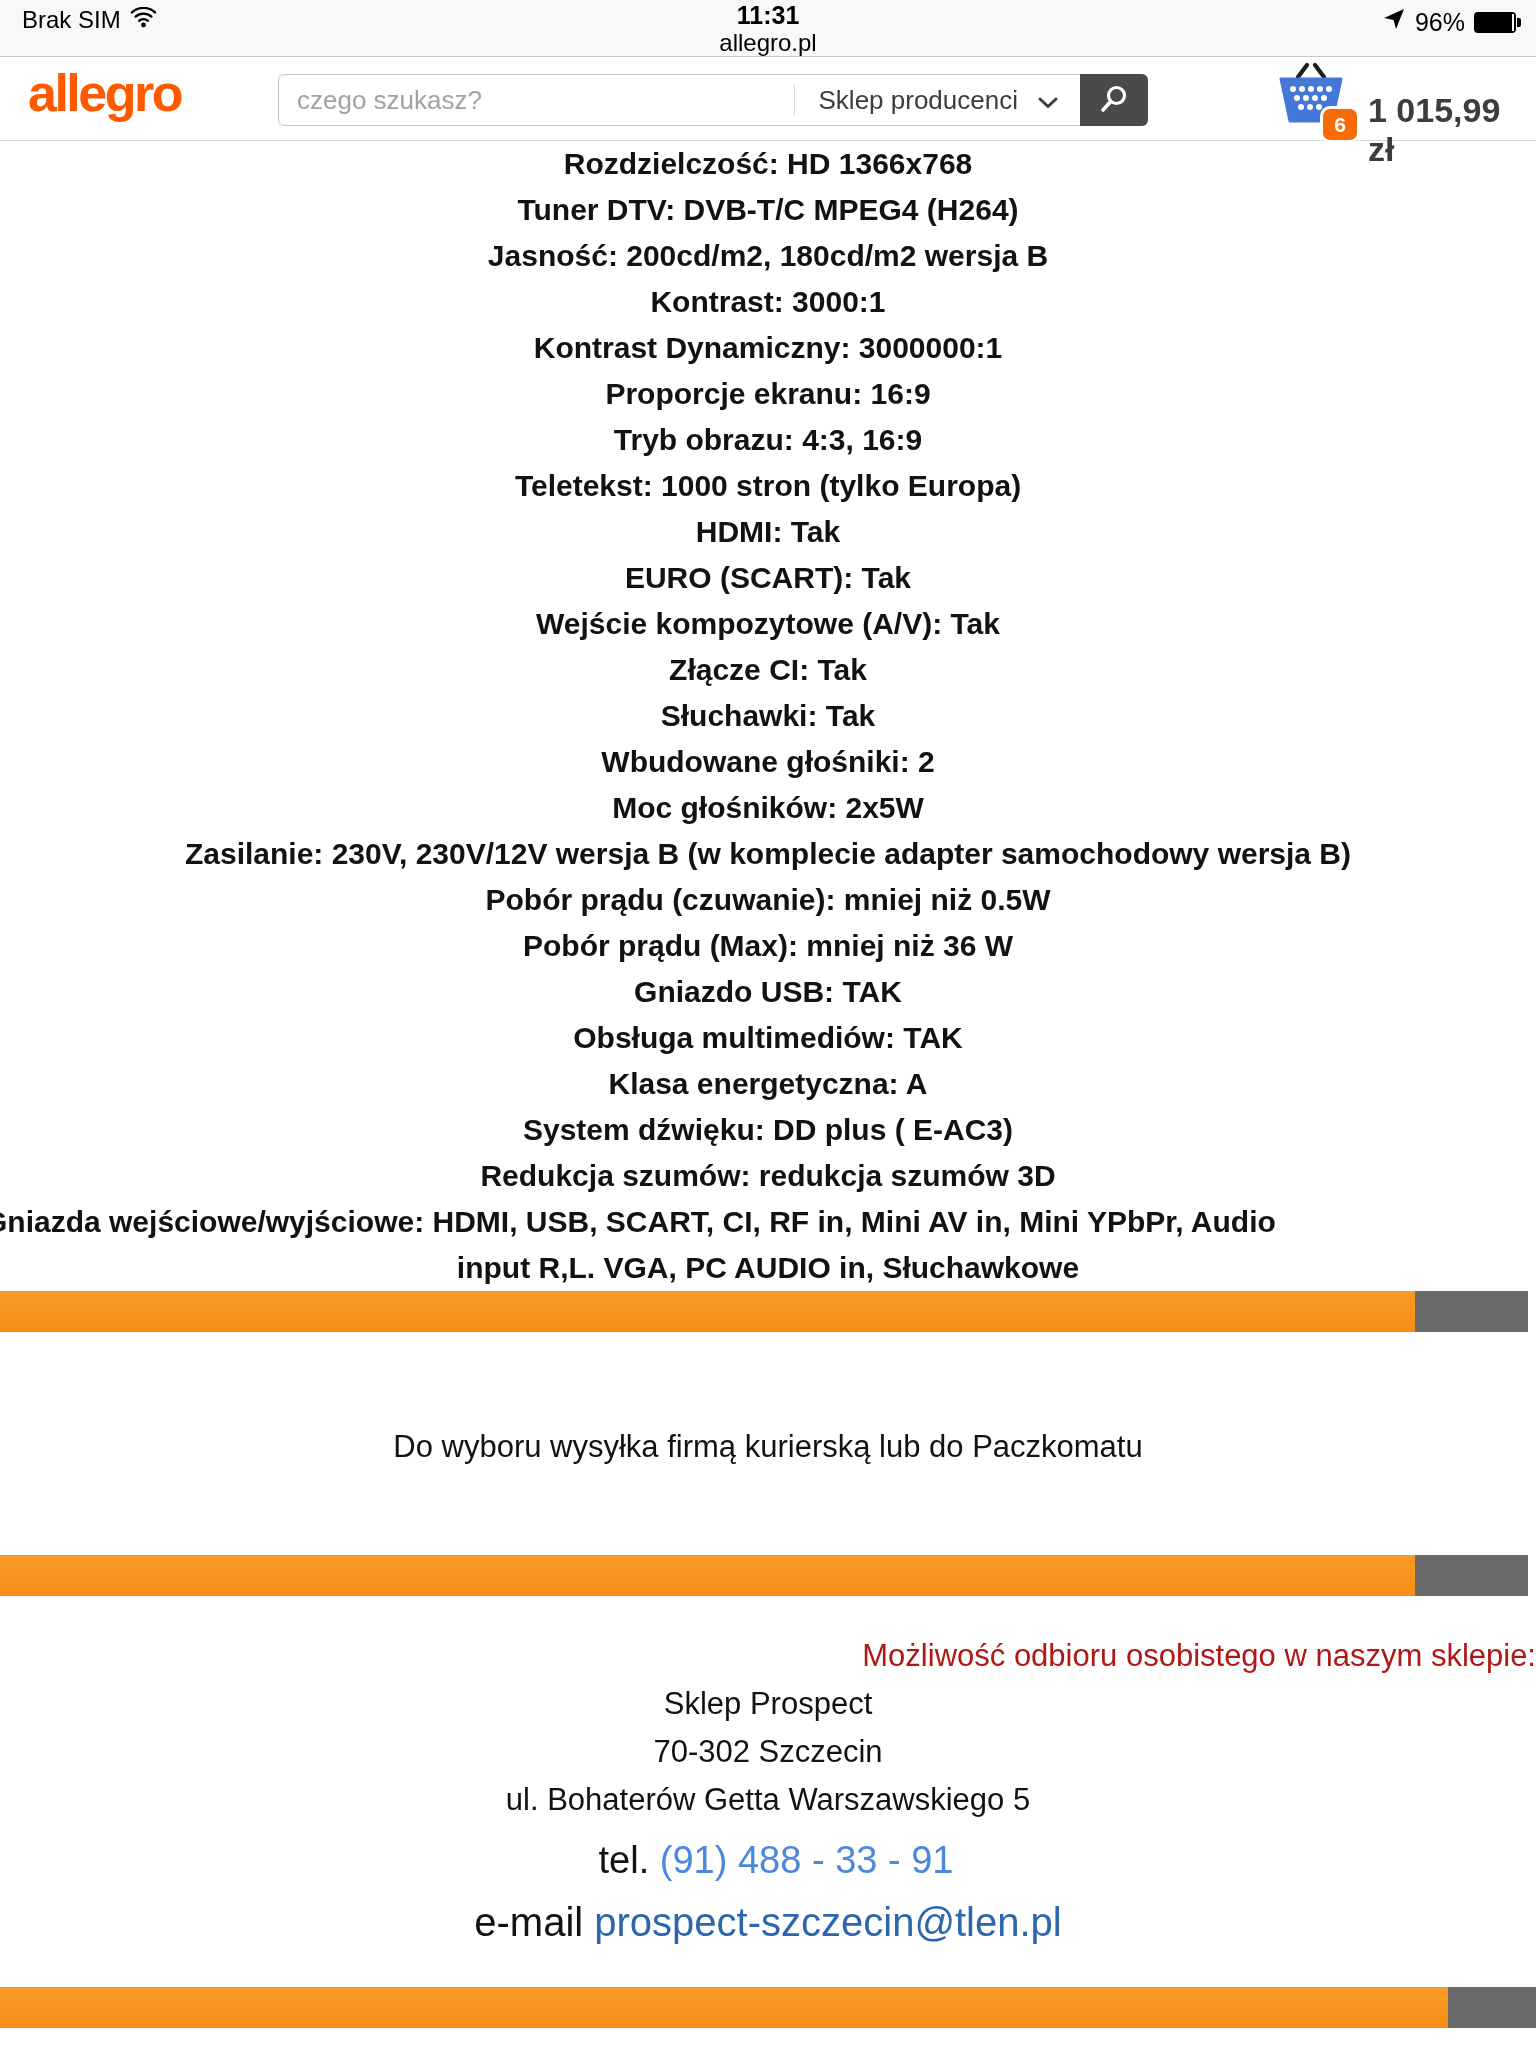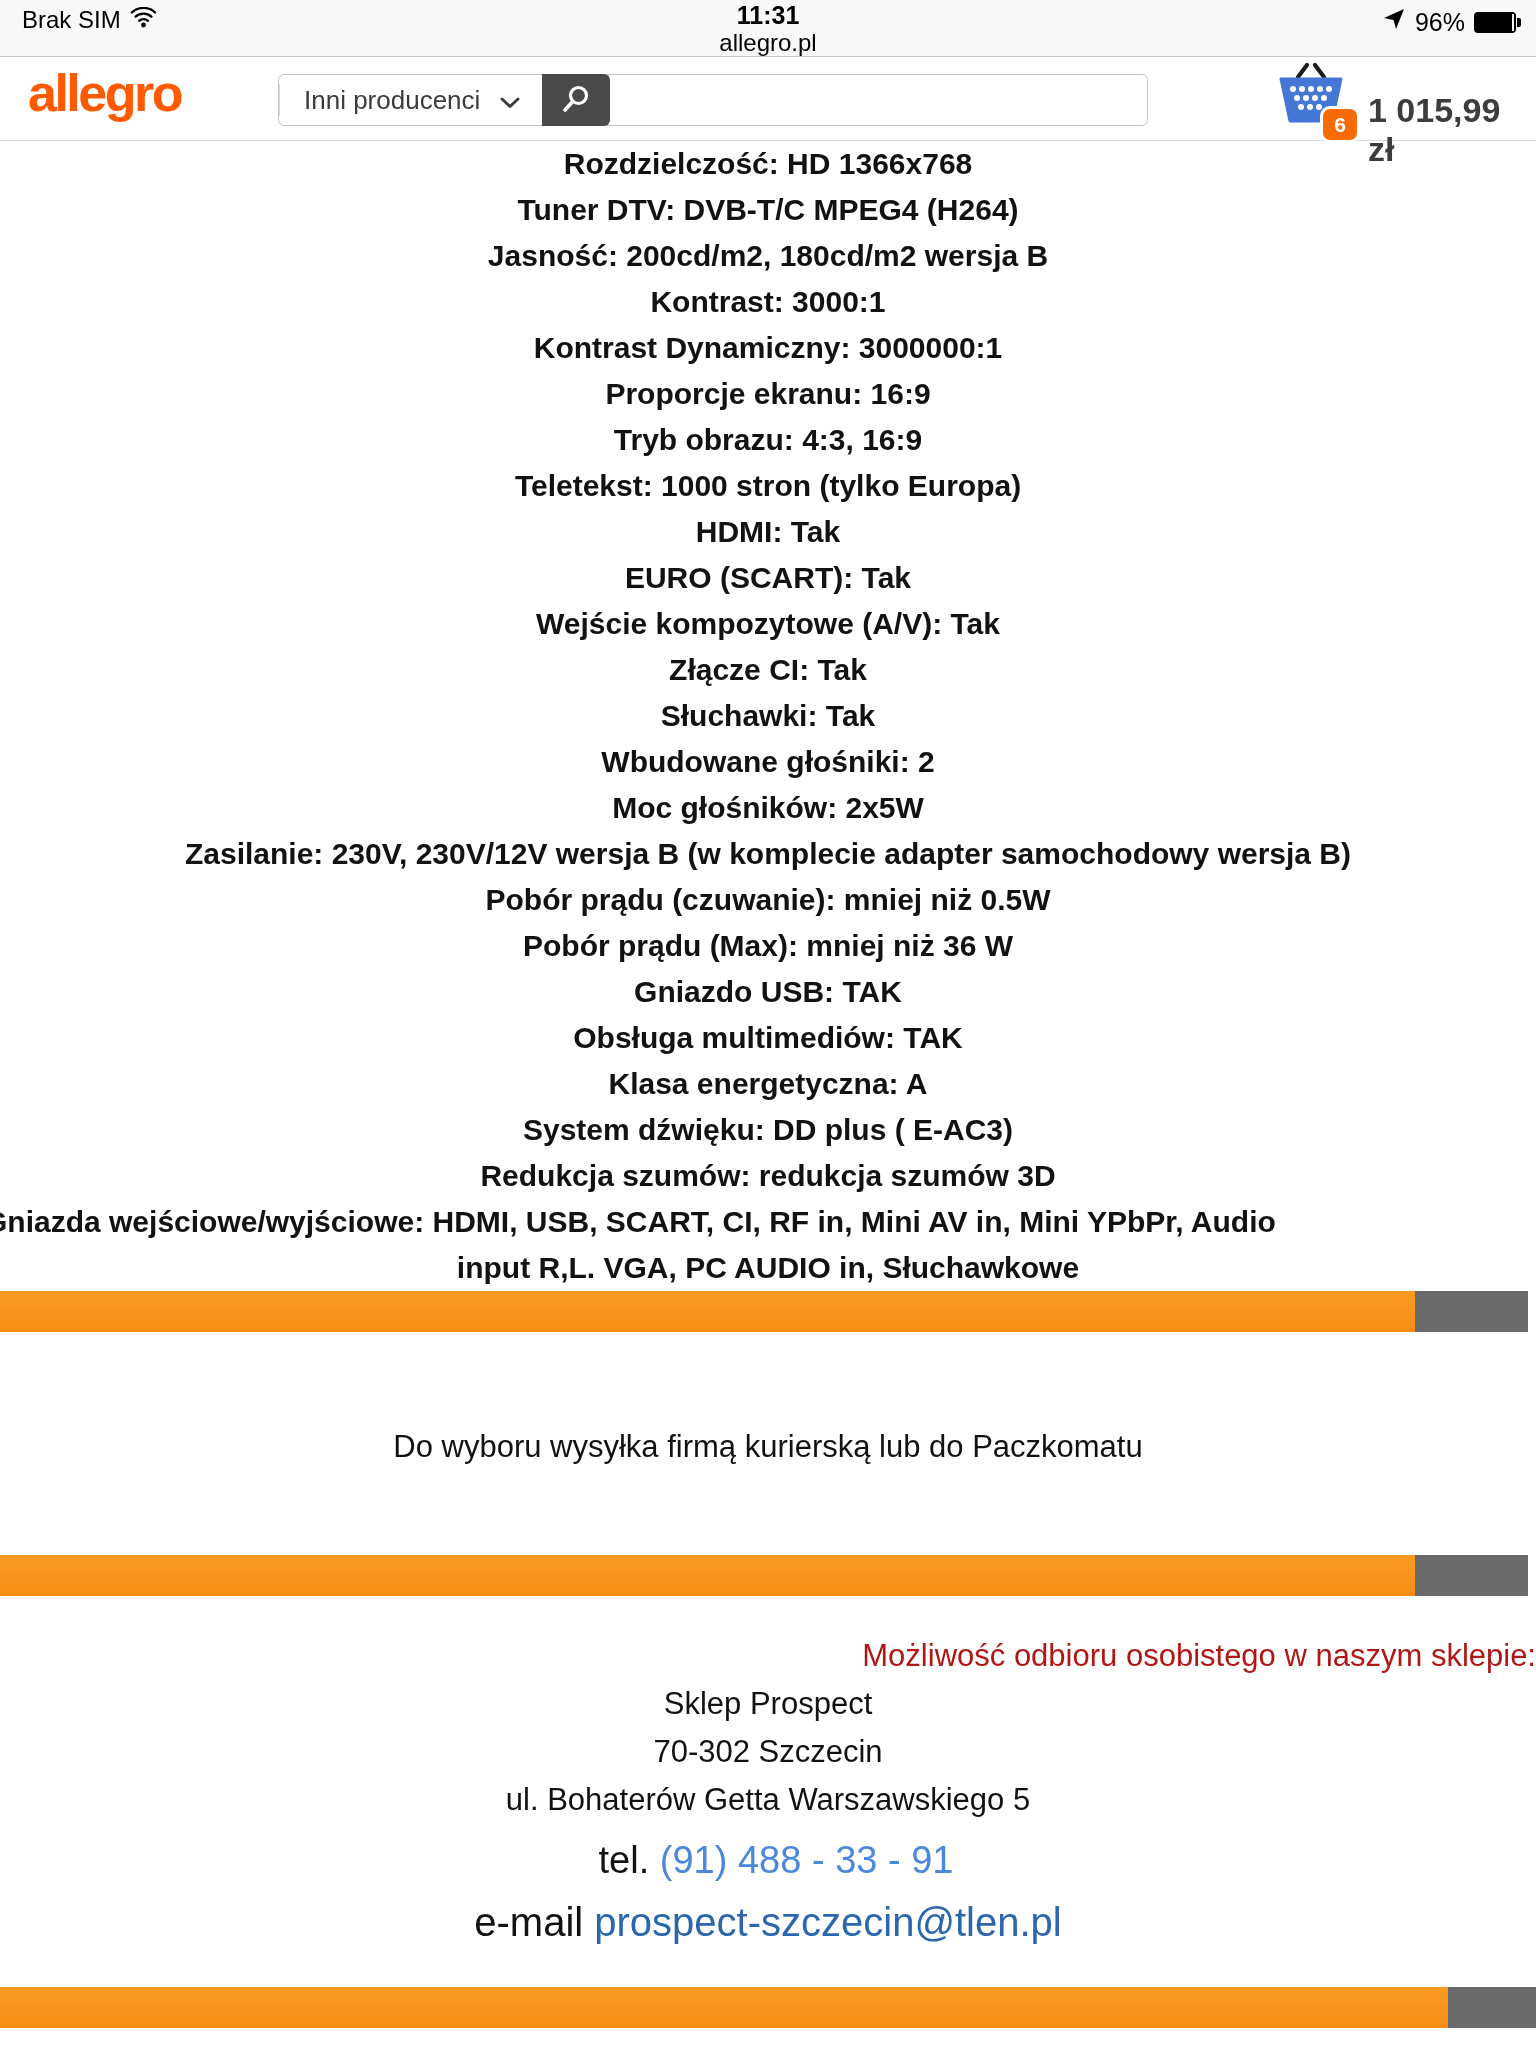--- a/index.html
+++ b/index.html
@@ -81,23 +81,24 @@
       </span>
       <span>96%</span>
       <span class="battery"></span>
     </div>
   </div>
 
   <div class="app-header">
     <div class="logo">allegro</div>
 
     <div class="search-bar">
+      <input class="search-input" type="text" placeholder="czego szukasz?" style="">
       <div class="divider-v"></div>
       <div class="category">
-        <span>Inni producenci</span>
+        <span>Sklep producenci</span>
         <span>
           <svg width="20" height="12" viewBox="0 0 20 12">
             <polyline points="2,2 10,9.5 18,2" stroke="#3c3c3c" stroke-width="3" fill="none" stroke-linecap="round" stroke-linejoin="round"></polyline>
           </svg>
         </span>
       </div>
       <button class="search-btn">
         <span>
           <svg width="30" height="30" viewBox="0 0 30 30">
             <circle cx="17.5" cy="11.5" r="8" stroke="#fff" stroke-width="3.2" fill="none"></circle>

